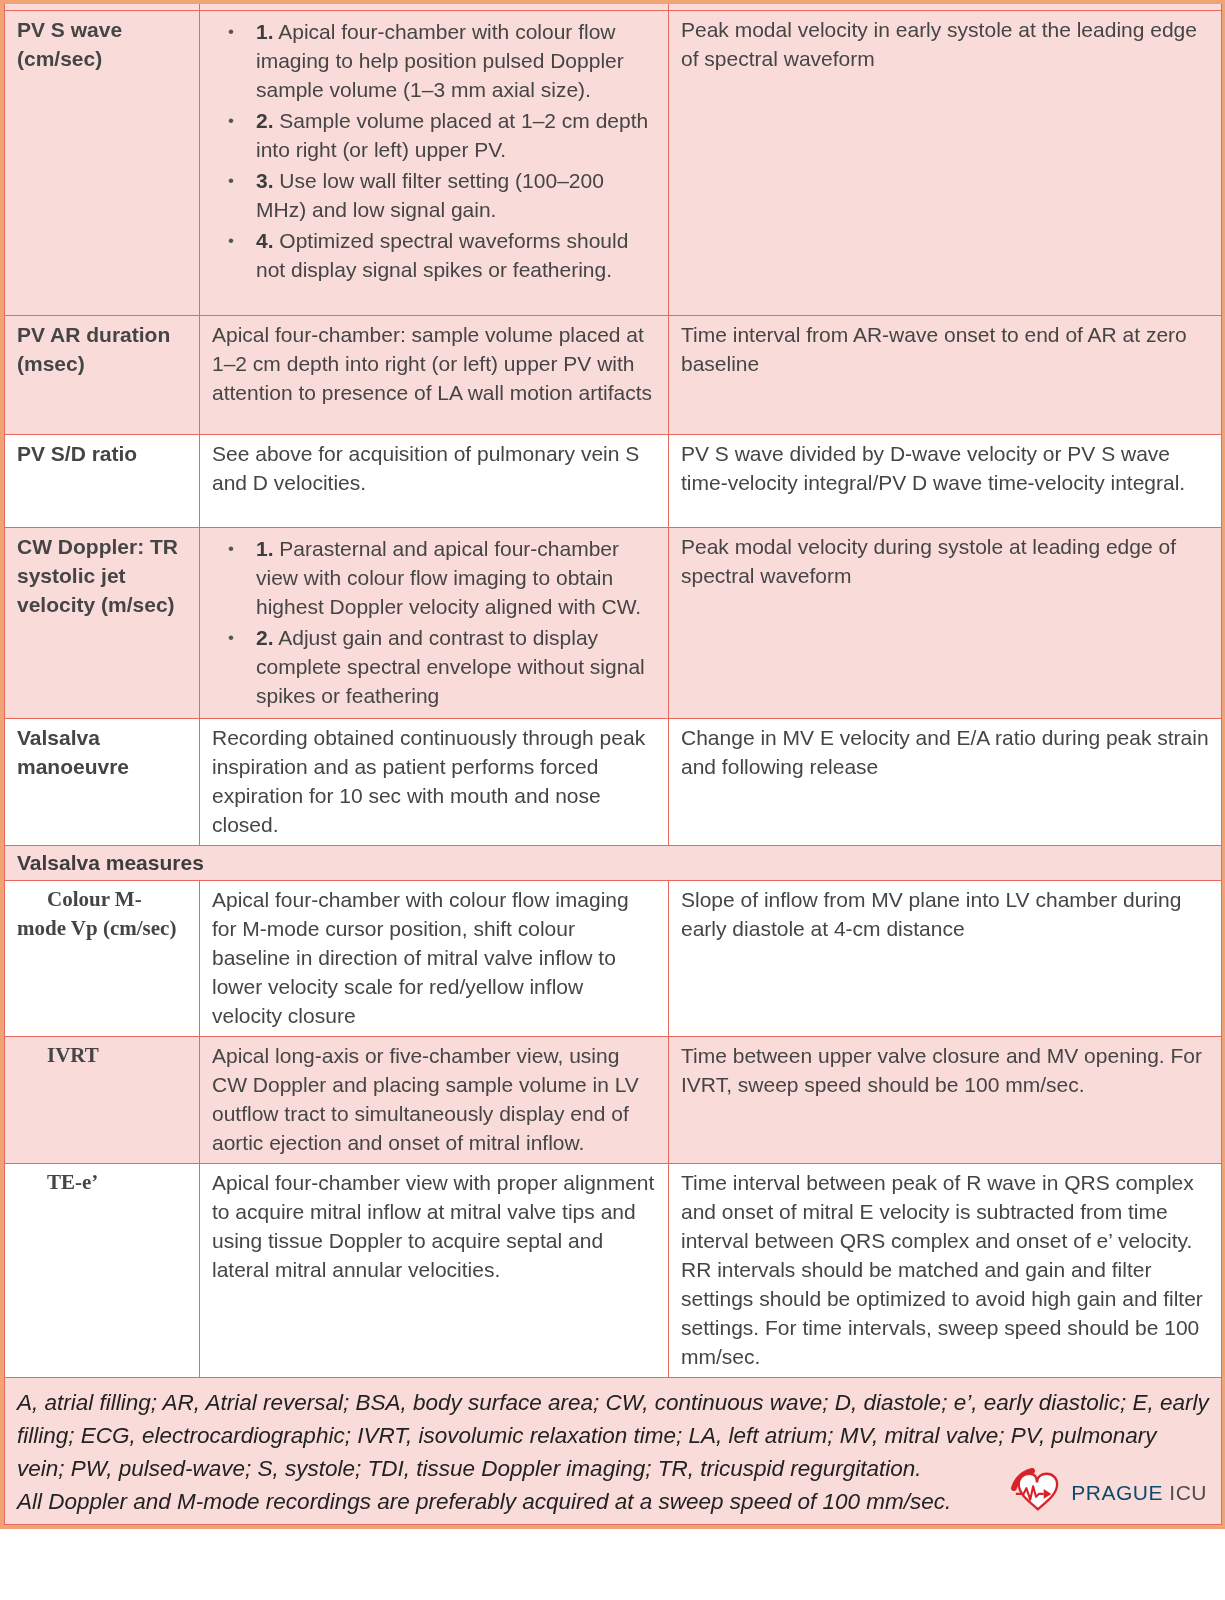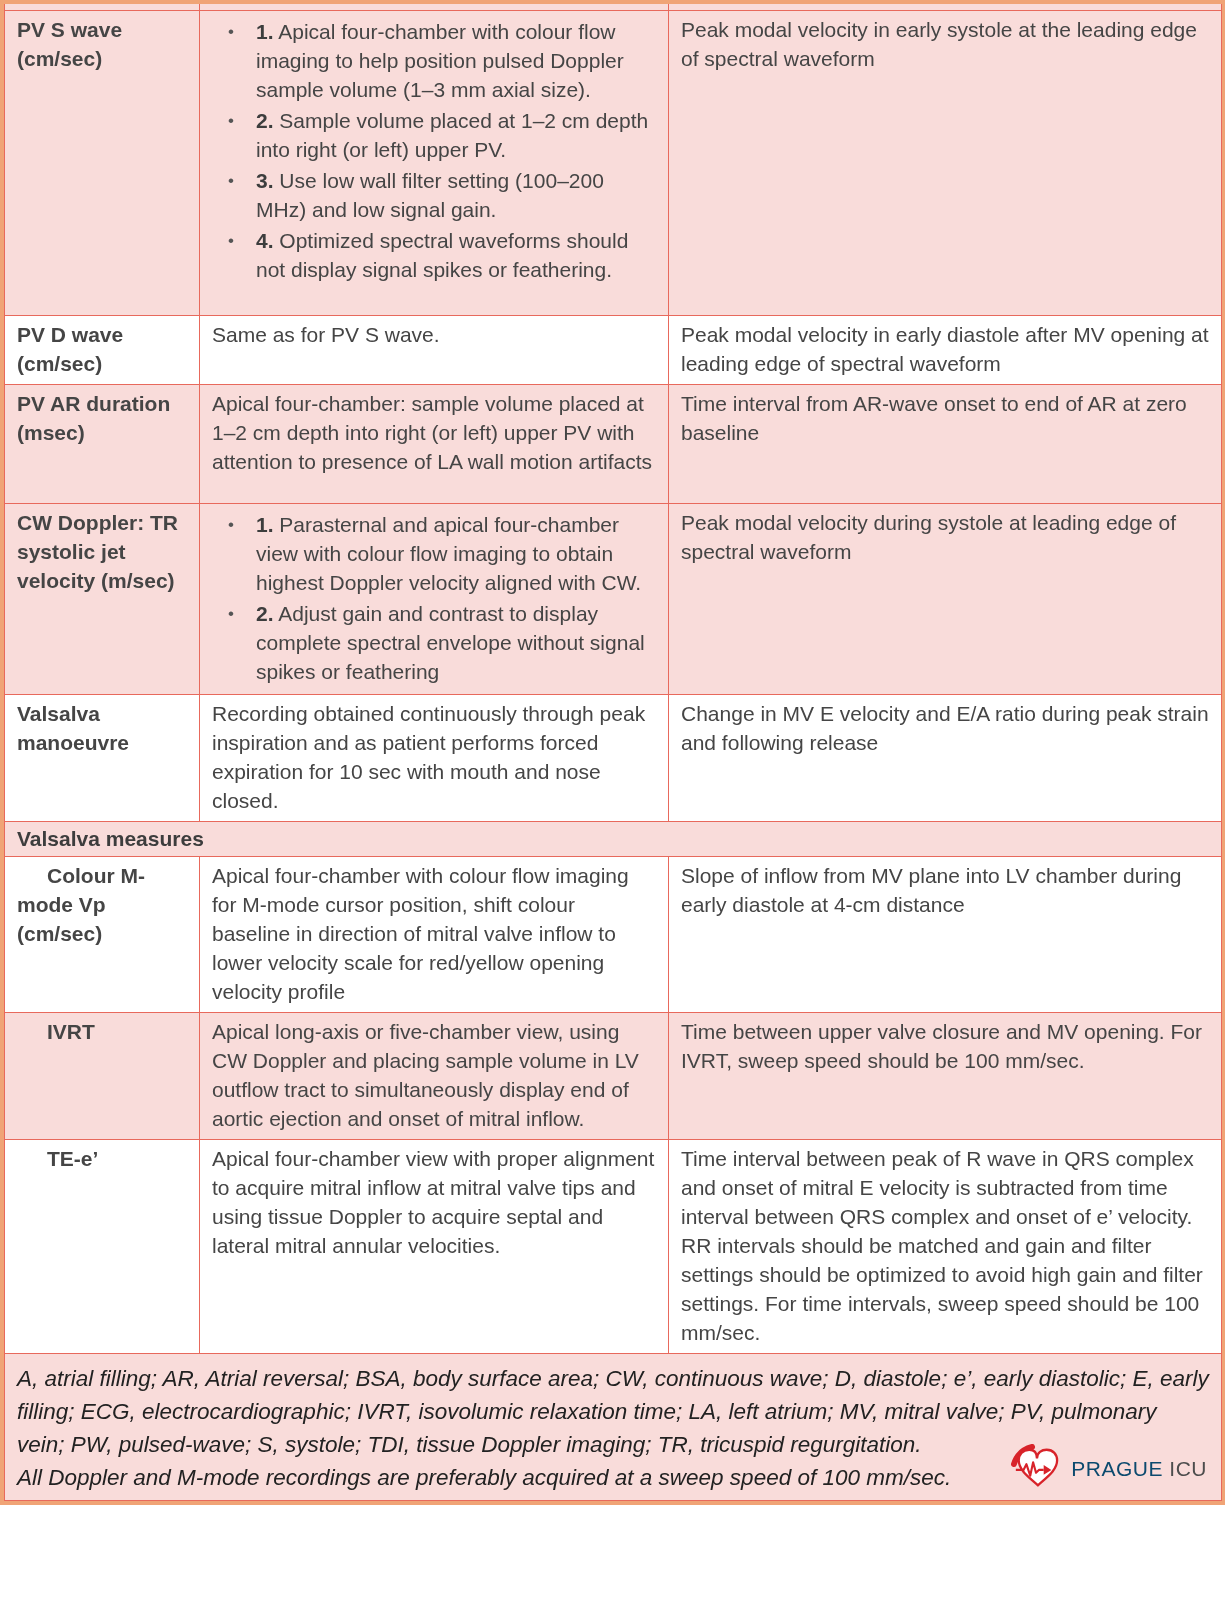--- a/index.html
+++ b/index.html
@@ -9,21 +9,21 @@
   table.main{width:100%;border-collapse:collapse;table-layout:fixed;}
   table.main td{border:1.5px solid #e8695c;vertical-align:top;
         padding:4px 12px 6px 12px;font-size:21px;line-height:29px;color:#454545;
         overflow:hidden;}
   td.first{border-left:none;}
   td.last{border-right:none;}
   tr.strip td{height:6px;padding:0;border-top:none;}
   tr.pink td{background:#f9dcda;}
   tr.white td{background:#ffffff;}
   td.param{font-weight:bold;color:#3d3d3d;padding-top:6px;}
-  td.param.indent{text-indent:30px;}
+  td.param.indent{text-indent:30px;font-family:Liberation Serif, serif;}
   ul.steps{margin:2px 0 0 0;padding:0 0 0 16px;list-style:none;}
   ul.steps li{position:relative;padding-left:28px;margin:0 0 2px 0;}
   ul.steps li .dot{position:absolute;left:0;top:0;color:#555;font-size:17px;}
   tr.section td{background:#f9dcda;font-weight:bold;color:#3d3d3d;
         padding-top:2px;padding-bottom:3px;height:30px;box-sizing:border-box;}
   tr.footnote td{background:#f9dcda;font-style:italic;color:#222222;
         font-size:22.5px;line-height:33px;position:relative;padding-top:8px;}
   .logo{position:absolute;right:14px;bottom:8px;display:flex;align-items:center;gap:8px;}
   .logo-text{font-style:normal;font-size:21px;letter-spacing:0.5px;}
   .logo-text .gray{color:#0c4a6e;font-weight:400;}
@@ -55,32 +55,32 @@
           <ul class="steps">
             <li><span class="dot">•</span><b class="num">1.</b> <span>Apical four-chamber with colour flow imaging to help position pulsed Doppler sample volume (1–3 mm axial size).</span></li>
             <li><span class="dot">•</span><b class="num">2.</b> <span>Sample volume placed at 1–2 cm depth into right (or left) upper PV.</span></li>
             <li><span class="dot">•</span><b class="num">3.</b> <span>Use low wall filter setting (100–200 MHz) and low signal gain.</span></li>
             <li><span class="dot">•</span><b class="num">4.</b> <span>Optimized spectral waveforms should not display signal spikes or feathering.</span></li>
           </ul>
         </td>
         <td class="last">Peak modal velocity in early systole at the leading edge of spectral waveform</td>
       </tr>
 
-      <tr class="white" style="height:60px">
-        <td class="param first">PV D wave (cm/sec)</td>
-        <td>Same as for PV S wave.</td>
-        <td class="last">Peak modal velocity in early diastole after MV opening at leading edge of spectral waveform</td>
-      </tr>
 
       <tr class="pink" style="height:119px">
         <td class="param first">PV AR duration (msec)</td>
         <td>Apical four-chamber: sample volume placed at 1–2 cm depth into right (or left) upper PV with attention to presence of LA wall motion artifacts</td>
         <td class="last">Time interval from AR-wave onset to end of AR at zero baseline</td>
       </tr>
 
+      <tr class="white" style="height:93px">
+        <td class="param first">PV S/D ratio</td>
+        <td>See above for acquisition of pulmonary vein S and D velocities.</td>
+        <td class="last">PV S wave divided by D-wave velocity or PV S wave time-velocity integral/PV D wave time-velocity integral.</td>
+      </tr>
 
       <tr class="pink" style="height:168px">
         <td class="param first">CW Doppler: TR systolic jet velocity (m/sec)</td>
         <td>
           <ul class="steps">
             <li><span class="dot">•</span><b class="num">1.</b> <span>Parasternal and apical four-chamber view with colour flow imaging to obtain highest Doppler velocity aligned with CW.</span></li>
             <li><span class="dot">•</span><b class="num">2.</b> <span>Adjust gain and contrast to display complete spectral envelope without signal spikes or feathering</span></li>
           </ul>
         </td>
         <td class="last">Peak modal velocity during systole at leading edge of spectral waveform</td>
@@ -91,21 +91,21 @@
         <td>Recording obtained continuously through peak inspiration and as patient performs forced expiration for 10 sec with mouth and nose closed.</td>
         <td class="last">Change in MV E velocity and E/A ratio during peak strain and following release</td>
       </tr>
 
       <tr class="section">
         <td class="first last" colspan="3">Valsalva measures</td>
       </tr>
 
       <tr class="white" style="height:151px">
         <td class="param first indent">Colour M-mode Vp (cm/sec)</td>
-        <td>Apical four-chamber with colour flow imaging for M-mode cursor position, shift colour baseline in direction of mitral valve inflow to lower velocity scale for red/yellow opening velocity profile</td>
+        <td>Apical four-chamber with colour flow imaging for M-mode cursor position, shift colour baseline in direction of mitral valve inflow to lower velocity scale for red/yellow inflow velocity closure</td>
         <td class="last">Slope of inflow from MV plane into LV chamber during early diastole at 4-cm distance</td>
       </tr>
 
       <tr class="pink" style="height:122px">
         <td class="param first indent">IVRT</td>
         <td>Apical long-axis or five-chamber view, using CW Doppler and placing sample volume in LV outflow tract to simultaneously display end of aortic ejection and onset of mitral inflow.</td>
         <td class="last">Time between upper valve closure and MV opening. For IVRT, sweep speed should be 100 mm/sec.</td>
       </tr>
 
       <tr class="white" style="height:213px">

